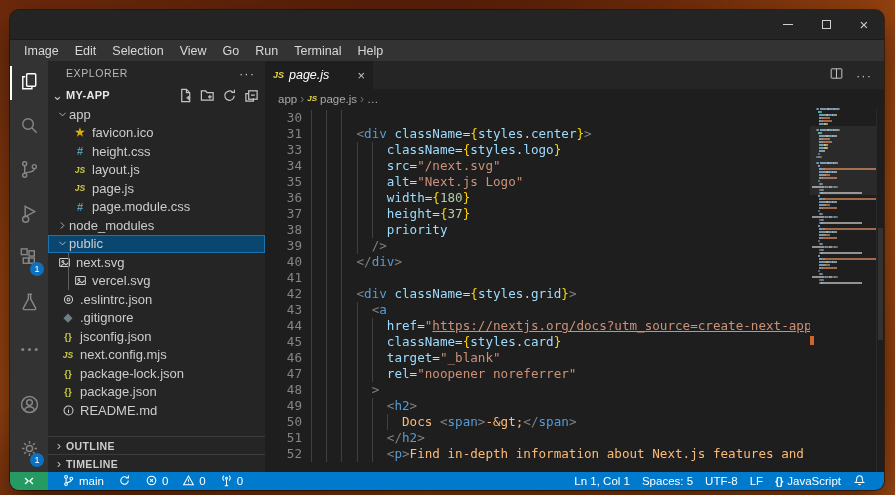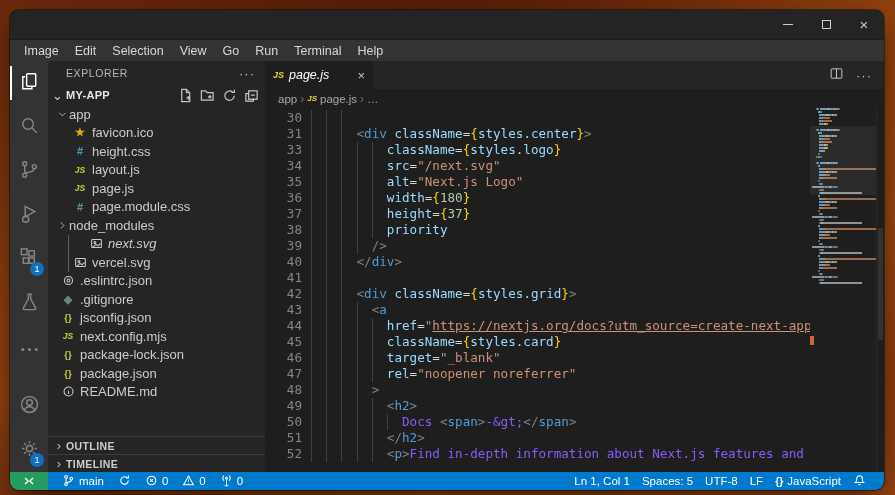--- a/index.html
+++ b/index.html
@@ -76,21 +76,21 @@
   .tab-actions .dots { letter-spacing:1px; font-size:13px; }
   .breadcrumbs { height:19px; display:flex; align-items:center; padding-left:13px; gap:3px; font-size:11.5px; color:#a9a9a9; flex:none; }
   .breadcrumbs .sep { color:#6d6d6d; font-size:12px; }
   .breadcrumbs .js-badge { color:#e8d44d; font-weight:bold; font-size:8px; font-style:italic; }
   .codewrap { flex:1; position:relative; min-height:0; overflow:hidden; }
   .code-scroll { position:absolute; left:0; top:0; right:74px; bottom:0; overflow:hidden; padding-top:2px; }
   .cline { display:flex; height:16px; line-height:16px; font-family:"DejaVu Sans Mono", monospace; font-size:12.6px; white-space:pre; }
   .cline .num { width:37px; text-align:right; color:#858585; flex:none; }
   .cline .ctext { position:relative; padding-left:9px; flex:1; overflow:hidden; }
   .cline .iguide { position:absolute; top:0; bottom:0; width:1px; background:#404040; }
-  .tk-w{color:#8b5cf6} .tk-p{color:#808080} .tk-t{color:#569cd6} .tk-c{color:#4ec9b0}
+  .tk-w{color:#fdba74} .tk-p{color:#808080} .tk-t{color:#569cd6} .tk-c{color:#4ec9b0}
   .tk-a{color:#9cdcfe} .tk-o{color:#d4d4d4} .tk-b{color:#ffd700} .tk-v{color:#9cdcfe}
   .tk-s{color:#ce9178} .tk-u{color:#ce9178; text-decoration:underline} .tk-n2{color:#b5cea8}
   .minimap { position:absolute; top:0; right:8px; width:66px; bottom:0; overflow:hidden; cursor:pointer; }
   .mm-row { height:2px; margin-bottom:1px; position:relative; }
   .mm-seg { position:absolute; top:0; height:2px; opacity:.75; }
   .mm-viewport { position:absolute; left:0; right:0; background:rgba(255,255,255,.055); }
   .mm-decoration { position:absolute; left:0; width:4px; height:9px; background:#cc6633; }
   .vscrollbar { position:absolute; top:0; right:0; width:8px; bottom:0; border-left:1px solid rgba(255,255,255,.05); cursor:pointer; }
   .vslider { position:absolute; left:1px; right:1px; background:rgba(121,121,121,.22); }
   
@@ -267,21 +267,29 @@
             <span class="label">page.module.css</span>
           </div>
           <div class="tree-row" style="padding-left: 8px;">
             <span class="twist">
               <svg viewBox="0 0 16 16" fill="none" stroke="currentColor" stroke-width="1.3">
                 <path d="M5.5 3.5 10 8l-4.5 4.5"></path>
               </svg>
             </span>
             <span class="label">node_modules</span>
           </div>
-          <div class="tree-row" style="padding-left: 40px; font-style: italic;">
+          <div class="tree-row selected" style="padding-left: 8px;">
+            <span class="twist">
+              <svg viewBox="0 0 16 16" fill="none" stroke="currentColor" stroke-width="1.3">
+                <path d="M3.5 5.5 8 10l4.5-4.5"></path>
+              </svg>
+            </span>
+            <span class="label">public</span>
+          </div>
+          <div class="tree-row" style="padding-left: 8px;">
             <span class="guide"></span>
             <span class="ficon">
               <svg viewBox="0 0 16 16" fill="none" stroke="currentColor" stroke-width="1.3">
                 <rect x="2" y="3" width="12" height="10" rx="1"></rect>
                 <circle cx="6" cy="6.7" r="1.2"></circle>
                 <path d="M3.5 12.5 7.5 9l2.3 1.8 3.2-2.8"></path>
               </svg>
             </span>
             <span class="label">next.svg</span>
           </div>

